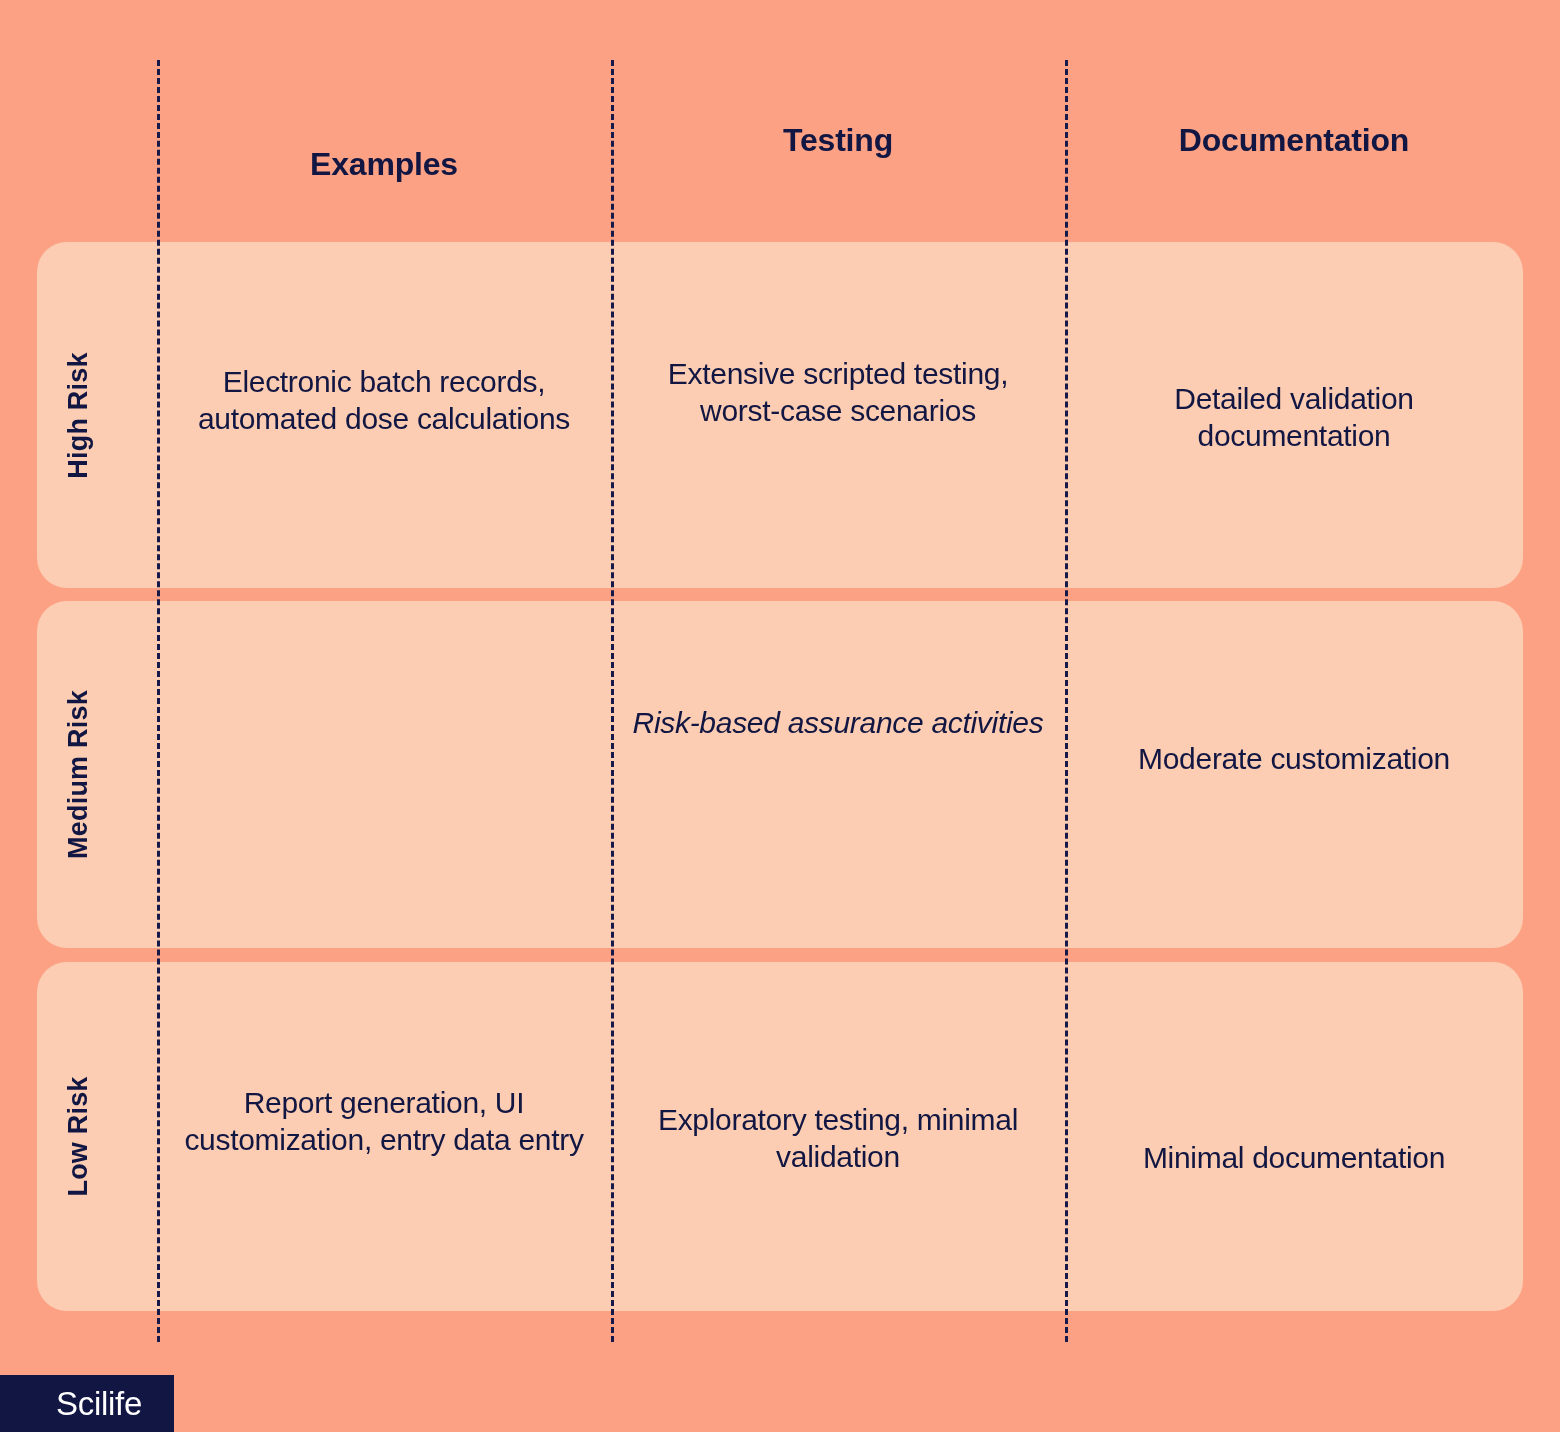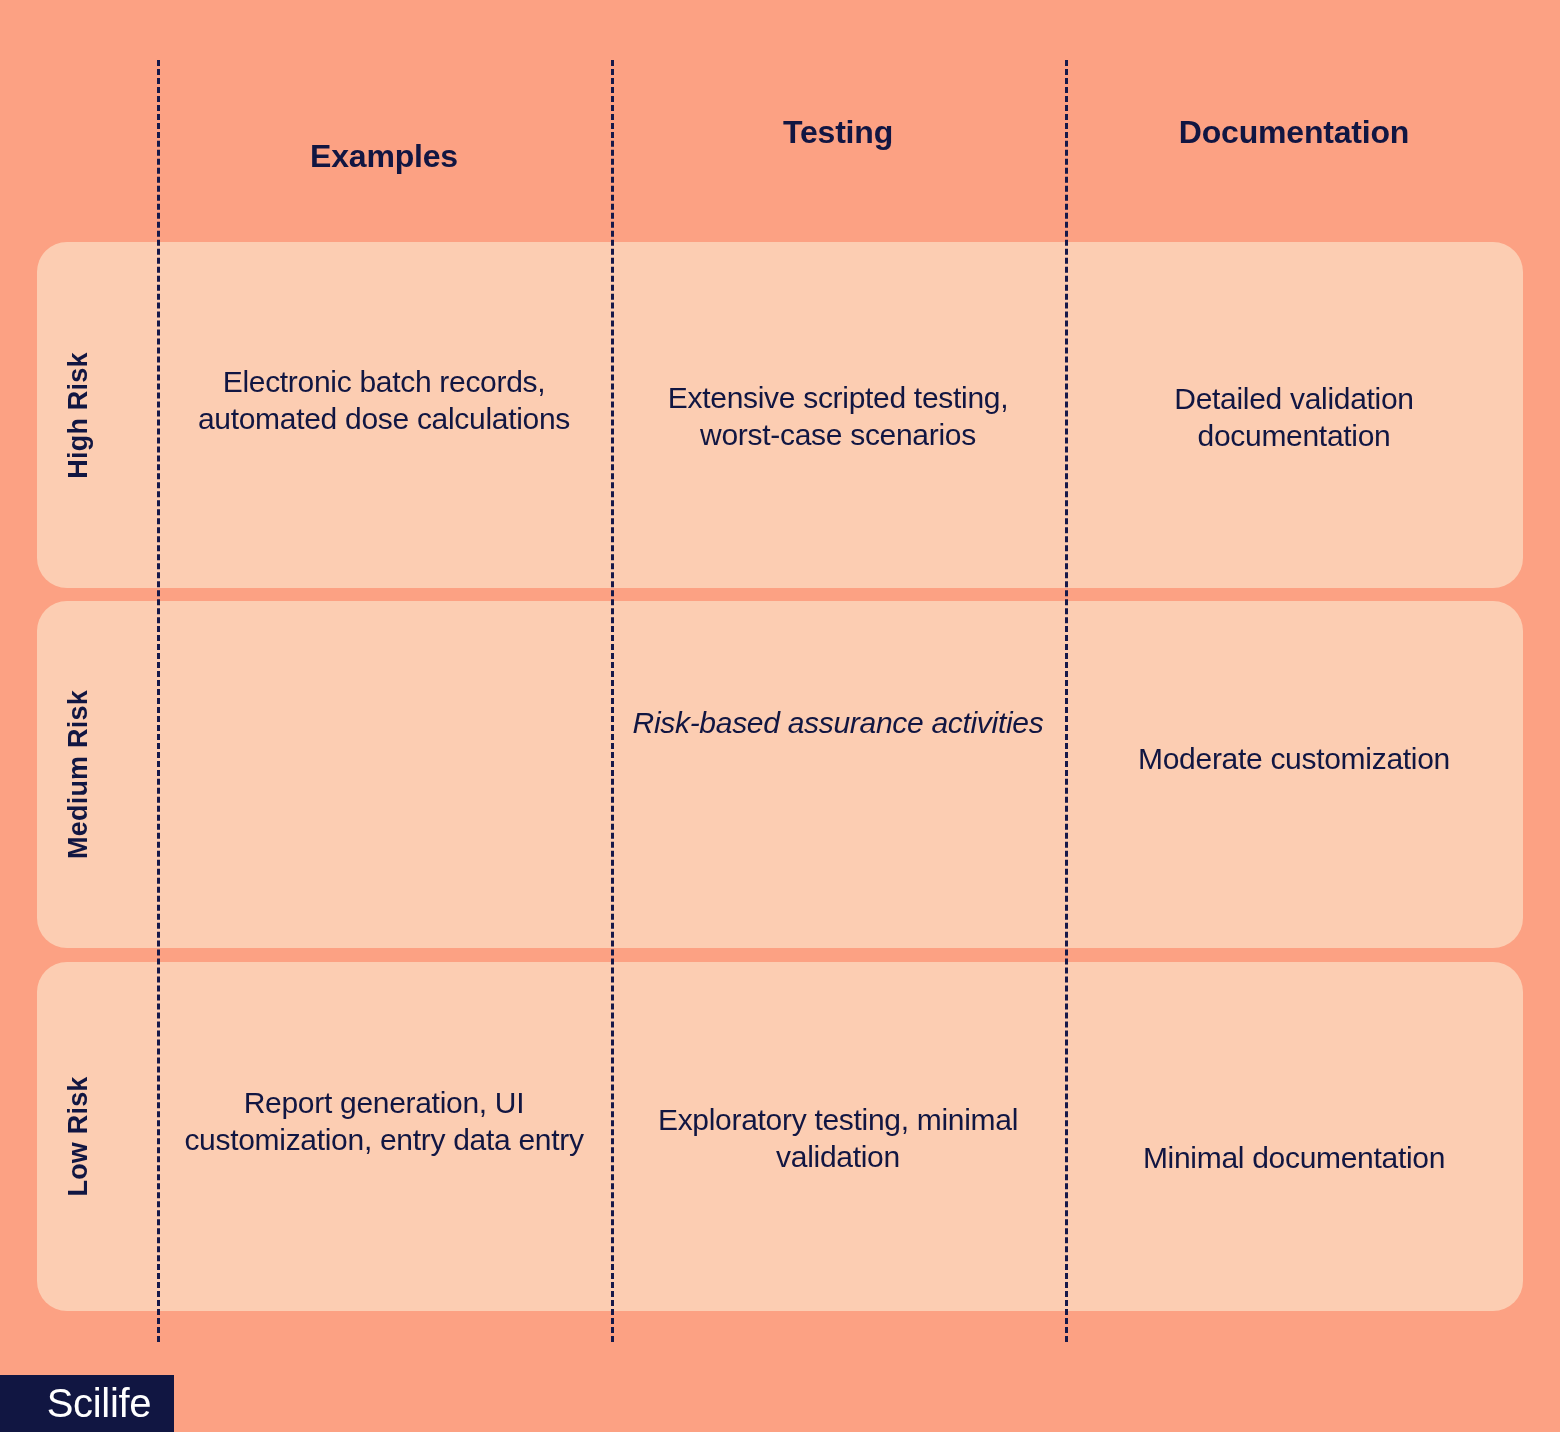--- a/index.html
+++ b/index.html
@@ -33,21 +33,21 @@
     border-left: 3px dashed #16194A;
     z-index: 6;
   }
   .divider.d1 { left: 157px; }
   .divider.d2 { left: 611px; }
   .divider.d3 { left: 1065px; }
 
   
   .header-row {
     position: absolute;
-    left: 0; top: 4px;
+    left: 0; top: 12px;
     width: 1560px;
     height: 242px;
     z-index: 4;
   }
   .col-head {
     position: absolute;
     text-align: center;
     color: #111642;
     font-weight: bold;
     font-size: 32px;
@@ -102,21 +102,21 @@
     font-size: 30px;
     line-height: 1.23;
     letter-spacing: -0.3px;
     z-index: 7;
   }
   .cell.c1 { left: 178px;  width: 412px; }
   .cell.c2 { left: 632px;  width: 412px; }
   .cell.c3 { left: 1086px; width: 416px; }
 
   .cell.row1.c1 { top: 364px; }
-  .cell.row1.c2 { top: 380px; }
+  .cell.row1.c2 { top: 356px; }
   .cell.row1.c3 { top: 381px; }
 
   .cell.row2.c1 { top: 724px; }
   .cell.row2.c2 { top: 705px; font-style: italic; }
   .cell.row2.c3 { top: 741px; }
 
   .cell.row3.c1 { top: 1085px; }
   .cell.row3.c2 { top: 1102px; }
   .cell.row3.c3 { top: 1140px; }
 
@@ -128,21 +128,21 @@
     width: 174px;
     height: 57px;
     background: #111642;
     display: flex;
     align-items: center;
     justify-content: center;
     z-index: 10;
   }
   .logo span {
     color: #FFFFFF;
-    font-size: 40px;
+    font-size: 33px;
     font-weight: 400;
     letter-spacing: -0.3px;
     padding-left: 24px;
   }
 </style>
 </head>
 <body>
 
 <div class="board">
 

